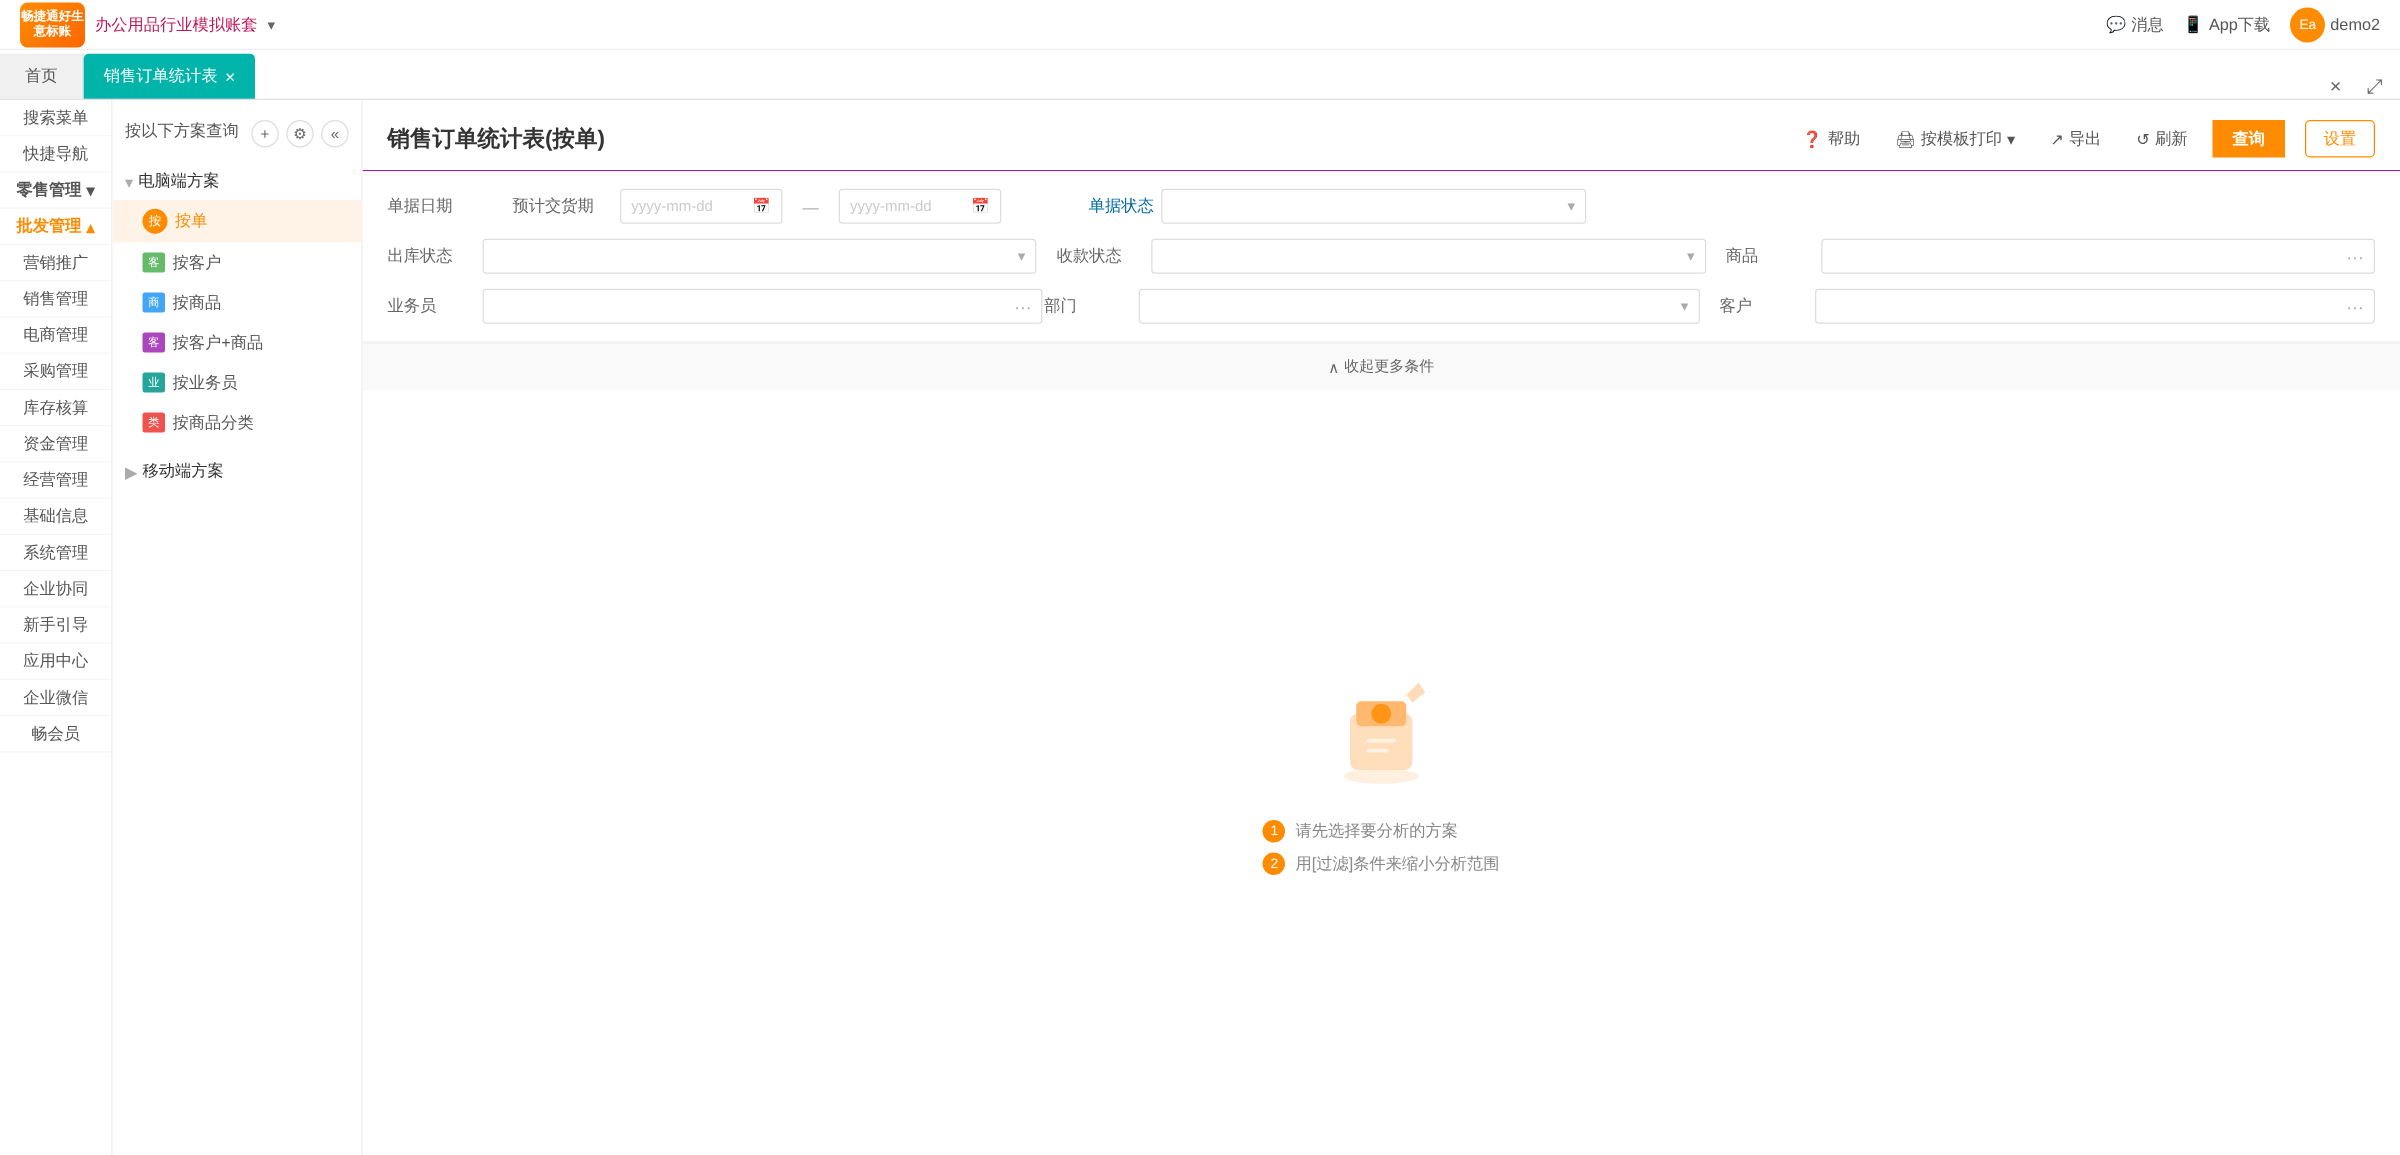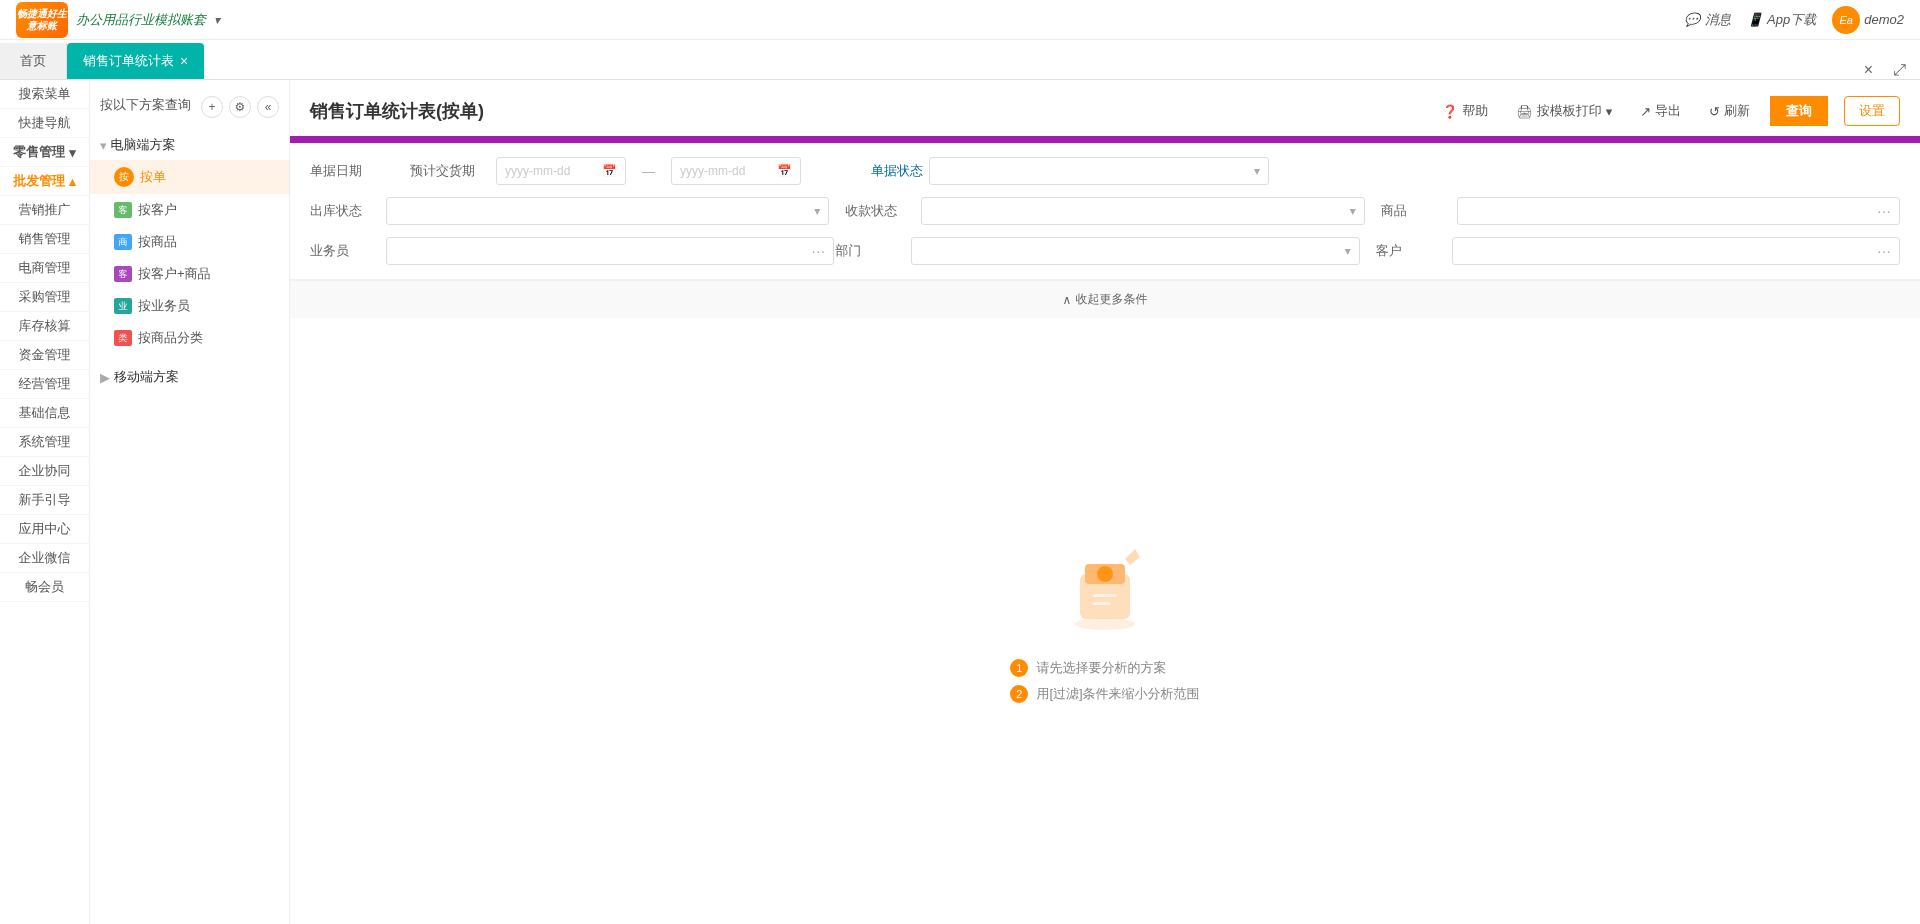--- a/index.html
+++ b/index.html
@@ -1,23 +1,23 @@
 <!DOCTYPE html>
 <html><head>
   <meta charset="utf-8">
   <style>
     * { box-sizing: border-box; margin: 0; padding: 0; }
     body { font-family: 'Microsoft YaHei', sans-serif; font-size: 13px; background: #f5f5f5; color: #333; display: flex; flex-direction: column; height: 100vh; overflow: hidden; }
 
     
-    .topbar { height: 40px; background: #fff; display: flex; align-items: center; justify-content: space-between; padding: 0 16px; border-bottom: 1px solid #eee; flex-shrink: 0; font-style: italic; }
+    .topbar { height: 40px; background: #fff; display: flex; align-items: center; justify-content: space-between; padding: 0 16px; border-bottom: 1px solid #eee; flex-shrink: 0; }
     .topbar-left { display: flex; align-items: center; gap: 8px; }
     .logo-box { width: 52px; height: 36px; background: linear-gradient(135deg, #ff8c00, #ff6600); border-radius: 6px; display: flex; align-items: center; justify-content: center; }
     .logo-text { color: #fff; font-size: 10px; font-weight: bold; text-align: center; line-height: 1.2; }
-    .breadcrumb-title { font-size: 13px; color: #15803d; }
+    .breadcrumb-title { font-size: 13px; color: #be185d; }
     .topbar-dropdown { color: #666; font-size: 12px; cursor: pointer; }
     .topbar-right { display: flex; align-items: center; gap: 16px; color: #555; font-size: 13px; }
     .topbar-right-item { display: flex; align-items: center; gap: 4px; cursor: pointer; }
     .avatar { width: 28px; height: 28px; border-radius: 50%; background: #ff8c00; display: flex; align-items: center; justify-content: center; color: #fff; font-size: 11px; }
 
     
     .tabbar { height: 40px; background: #fff; display: flex; align-items: flex-end; padding: 0 0 0 0; border-bottom: 1px solid #e0e0e0; flex-shrink: 0; }
     .tab-home { height: 36px; padding: 0 20px; display: flex; align-items: center; color: #555; cursor: pointer; font-size: 13px; background: #f0f0f0; border-right: 1px solid #e0e0e0; }
     .tab-active { height: 36px; padding: 0 16px; display: flex; align-items: center; background: #00b4aa; color: #fff; border-radius: 4px 4px 0 0; font-size: 13px; gap: 6px; cursor: pointer; }
     .tab-close { font-size: 14px; color: #fff; cursor: pointer; }
@@ -50,21 +50,21 @@
     .scheme-item .icon-sq { width: 18px; height: 16px; background: #66bb6a; border-radius: 2px; display: flex; align-items: center; justify-content: center; color: #fff; font-size: 9px; }
     .scheme-item .icon-sq2 { width: 18px; height: 16px; background: #42a5f5; border-radius: 2px; display: flex; align-items: center; justify-content: center; color: #fff; font-size: 9px; }
     .scheme-item .icon-sq3 { width: 18px; height: 16px; background: #ab47bc; border-radius: 2px; display: flex; align-items: center; justify-content: center; color: #fff; font-size: 9px; }
     .scheme-item .icon-sq4 { width: 18px; height: 16px; background: #26a69a; border-radius: 2px; display: flex; align-items: center; justify-content: center; color: #fff; font-size: 9px; }
     .scheme-item .icon-sq5 { width: 18px; height: 16px; background: #ef5350; border-radius: 2px; display: flex; align-items: center; justify-content: center; color: #fff; font-size: 9px; }
 
     
     .right-panel { flex: 1; padding: 0; display: flex; flex-direction: column; overflow: hidden; }
 
     
-    .page-header { padding: 16px 20px 10px 20px; display: flex; align-items: center; justify-content: space-between; background: #fff; border-bottom: 7px solid #a21caf; }
+    .page-header { padding: 16px 20px 10px 20px; display: flex; align-items: center; justify-content: space-between; background: #fff; border-bottom: 1px solid #a21caf; }
     .page-title { font-size: 18px; font-weight: bold; color: #333; }
     .page-actions { display: flex; align-items: center; gap: 12px; }
     .action-btn { display: flex; align-items: center; gap: 4px; cursor: pointer; color: #555; font-size: 13px; padding: 4px 8px; border-radius: 4px; }
     .action-btn-primary { background: #ff8c00; color: #fff; padding: 6px 16px; border: none; border-radius: 0; cursor: pointer; font-size: 13px; font-weight: bold; }
     .action-btn-setting { background: #fff; color: #ff8c00; padding: 5px 14px; border: 1px solid #ff8c00; border-radius: 4px; cursor: pointer; font-size: 13px; margin-left: 4px; }
 
     
     .filter-area { background: #fff; padding: 14px 20px; border-bottom: 1px solid #f0f0f0; }
     .filter-row { display: flex; align-items: center; gap: 0; margin-bottom: 12px; flex-wrap: nowrap; }
     .filter-row:last-child { margin-bottom: 0; }

